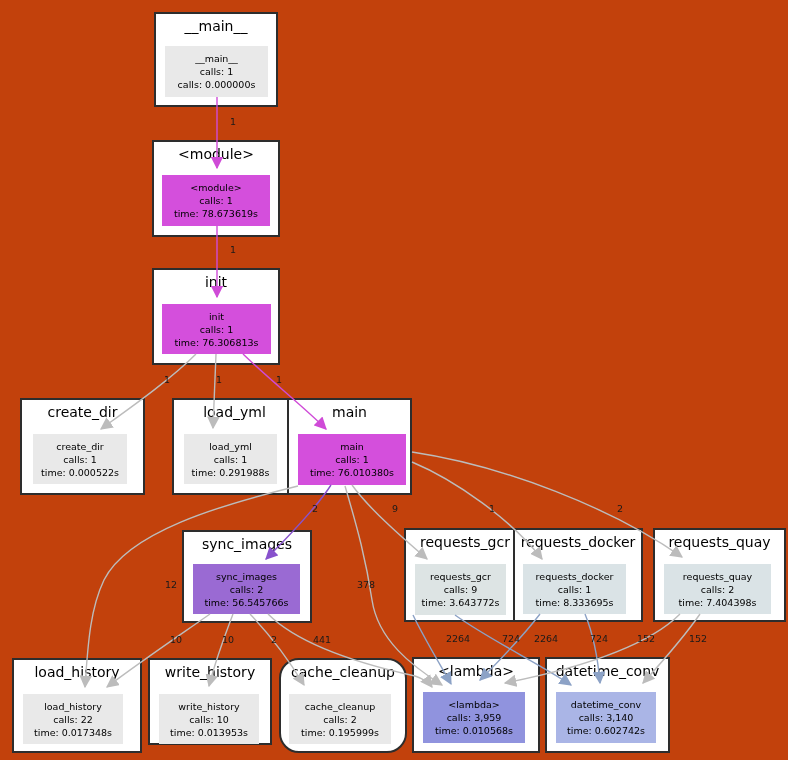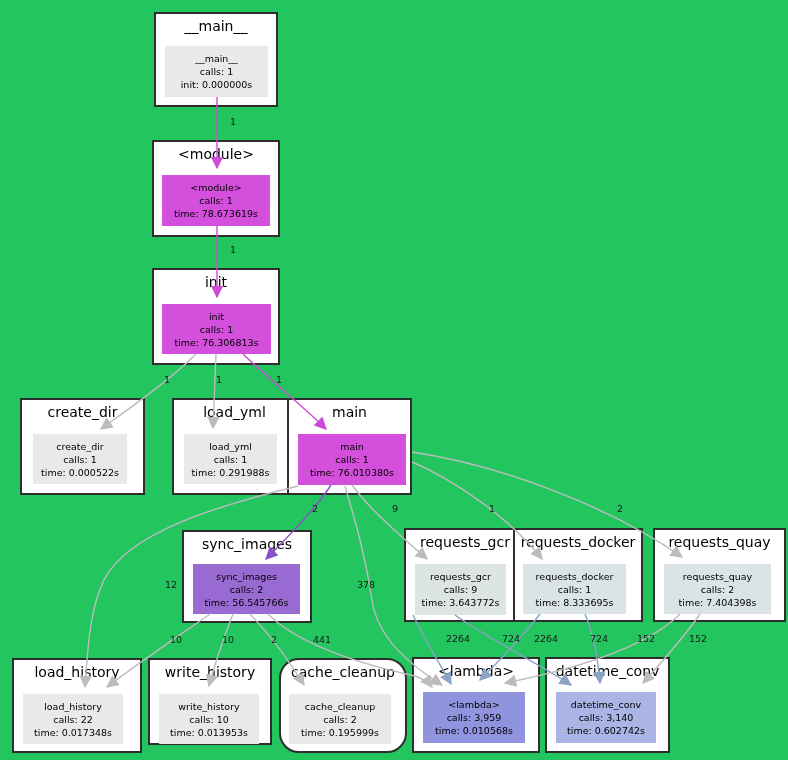--- a/index.html
+++ b/index.html
@@ -1,17 +1,17 @@
 <!DOCTYPE html>
 <html><head>
 <meta charset="utf-8">
 <style>
   html,body{margin:0;padding:0;background:#ffffff;}
   #canvas{
-    position:relative;width:788px;height:760px;background:#22c55e;overflow:hidden;
+    position:relative;width:788px;height:760px;background:#c2410c;overflow:hidden;
     font-family:"DejaVu Sans", sans-serif;
   }
   .node{
     position:absolute;background:#ffffff;border:2.5px solid #2d2d2d;
     box-sizing:border-box;
   }
   .node-title{
     position:absolute;top:4px;left:0;right:0;text-align:center;
     font-size:14px;color:#000;white-space:nowrap;
   }
@@ -32,21 +32,21 @@
 </head>
 <body>
 
 <div id="canvas">
   <div id="nodes">
       <div class="node" style="left: 154px; top: 12px; width: 124px; height: 95px; border-color: rgb(45, 45, 45);">
         <div class="node-title">__main__</div>
         <div class="node-inner" style="left: 9px; top: 32px; width: 103px; height: 51px; background: rgb(233, 233, 233); color: rgb(0, 0, 0);">
           <div>__main__</div>
           <div>calls: 1</div>
-          <div>init: 0.000000s</div>
+          <div>calls: 0.000000s</div>
         </div>
       </div>
       <div class="node" style="left: 152px; top: 140px; width: 128px; height: 97px; border-color: rgb(45, 45, 45);">
         <div class="node-title">&lt;module&gt;</div>
         <div class="node-inner" style="left: 8px; top: 33px; width: 108px; height: 51px; background: rgb(212, 79, 220); color: rgb(0, 0, 0);">
           <div>&lt;module&gt;</div>
           <div>calls: 1</div>
           <div>time: 78.673619s</div>
         </div>
       </div>

